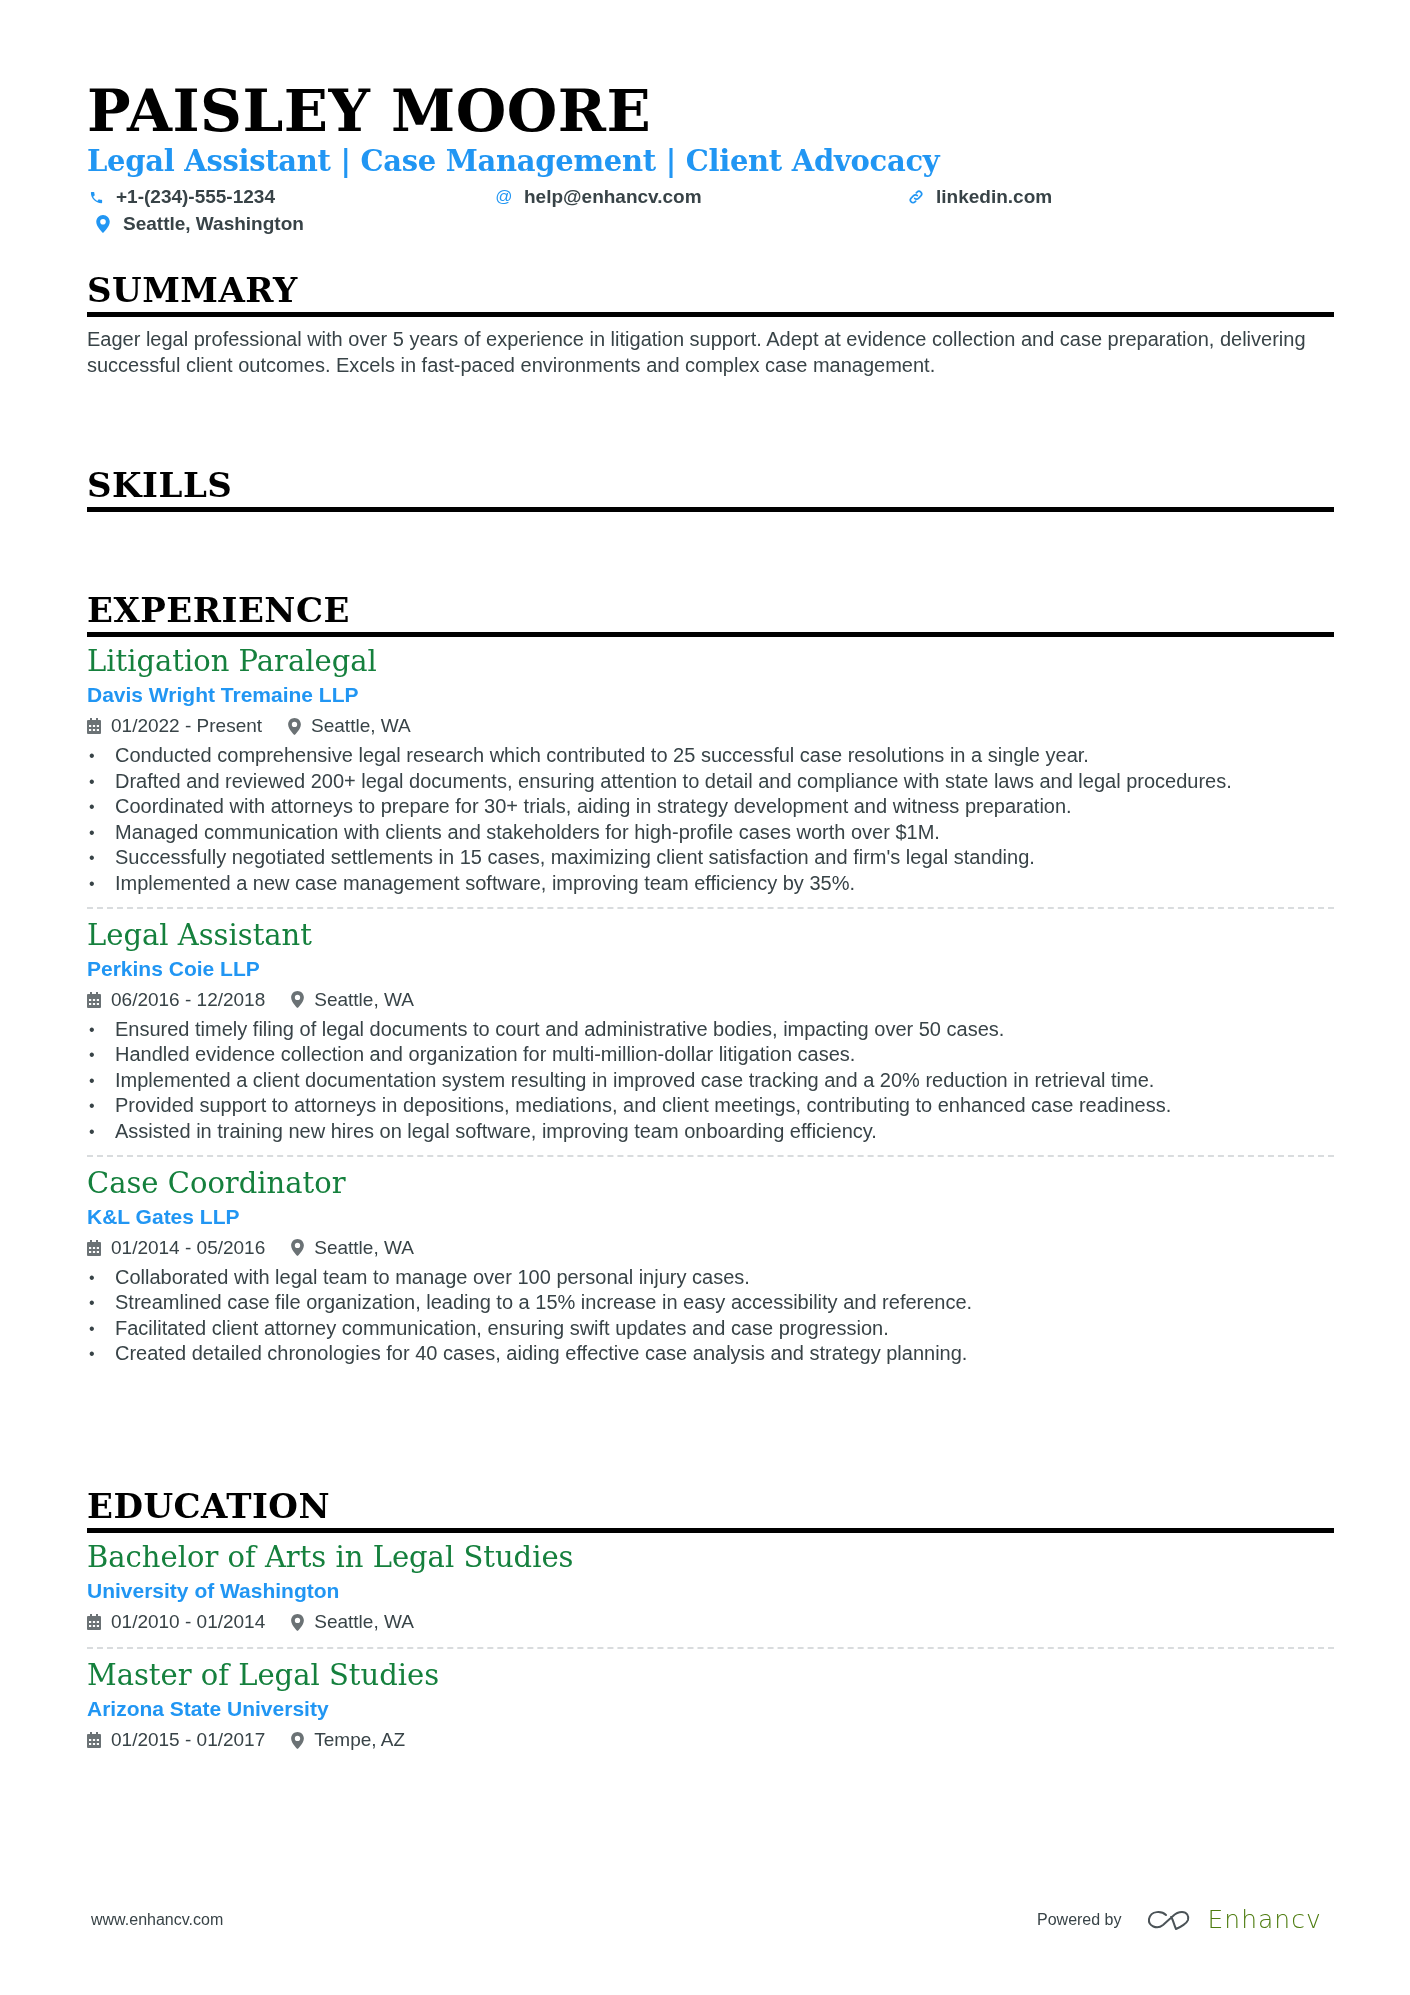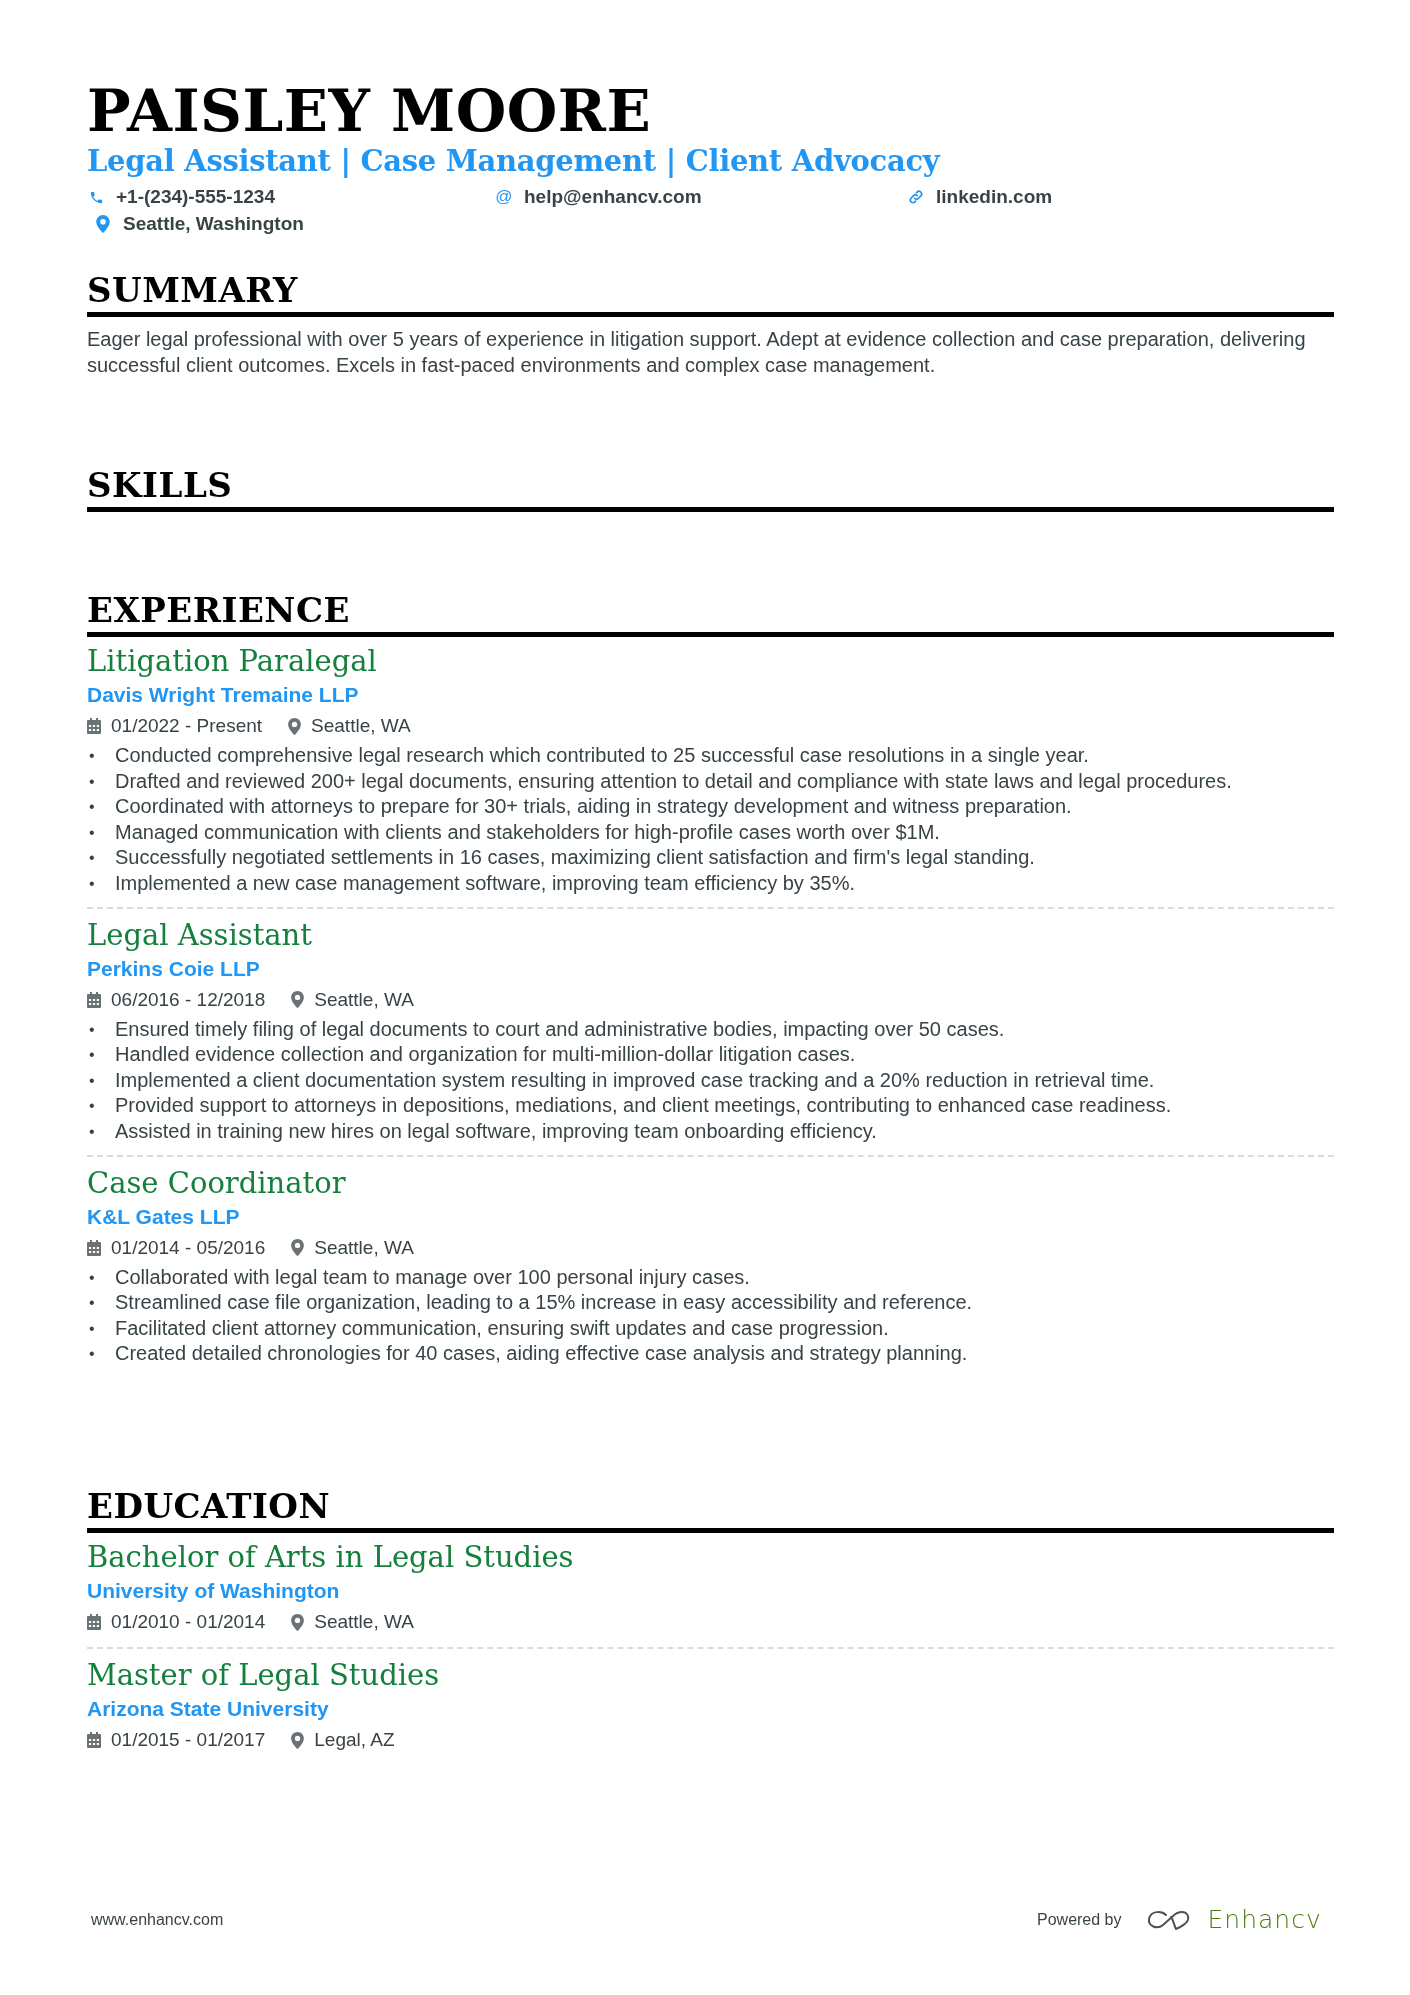--- a/index.html
+++ b/index.html
@@ -123,21 +123,21 @@
               <path fill="#6b7275" d="M12 0C5.4 0 0 5.4 0 12c0 9 12 20 12 20s12-11 12-20C24 5.4 18.6 0 12 0zm0 17a5 5 0 1 1 0-10 5 5 0 0 1 0 10z"></path>
             </svg>
         </span>
         <span>Seattle, WA</span>
       </div>
       <ul class="bullets">
         <li>Conducted comprehensive legal research which contributed to 25 successful case resolutions in a single year.</li>
         <li>Drafted and reviewed 200+ legal documents, ensuring attention to detail and compliance with state laws and legal procedures.</li>
         <li>Coordinated with attorneys to prepare for 30+ trials, aiding in strategy development and witness preparation.</li>
         <li>Managed communication with clients and stakeholders for high-profile cases worth over $1M.</li>
-        <li>Successfully negotiated settlements in 16 cases, maximizing client satisfaction and firm's legal standing.</li>
+        <li>Successfully negotiated settlements in 15 cases, maximizing client satisfaction and firm's legal standing.</li>
         <li>Implemented a new case management software, improving team efficiency by 35%.</li>
       </ul>
     </div>
     <div class="dash"></div>
 
     <div class="entry">
       <div class="entry-title">Legal Assistant</div>
       <div class="entry-org">Perkins Coie LLP</div>
       <div class="entry-meta">
         <span class="mi">
@@ -265,21 +265,21 @@
               </g>
             </svg>
         </span>
         <span>01/2015 - 01/2017</span>
         <span class="gap"></span>
         <span class="mi">
           <svg width="13" height="17" viewBox="0 0 24 32">
               <path fill="#6b7275" d="M12 0C5.4 0 0 5.4 0 12c0 9 12 20 12 20s12-11 12-20C24 5.4 18.6 0 12 0zm0 17a5 5 0 1 1 0-10 5 5 0 0 1 0 10z"></path>
             </svg>
         </span>
-        <span>Legal, AZ</span>
+        <span>Tempe, AZ</span>
       </div>
     </div>
   </div>
 </div>
 
 <div class="footer-left">www.enhancv.com</div>
 <div class="footer-right">
   <span class="powered">Powered by</span>
   <span class="logo-mark">
     <svg width="48" height="24" viewBox="0 0 48 24" fill="none" stroke="#4b5357" stroke-width="2" stroke-linecap="round" stroke-linejoin="round">

